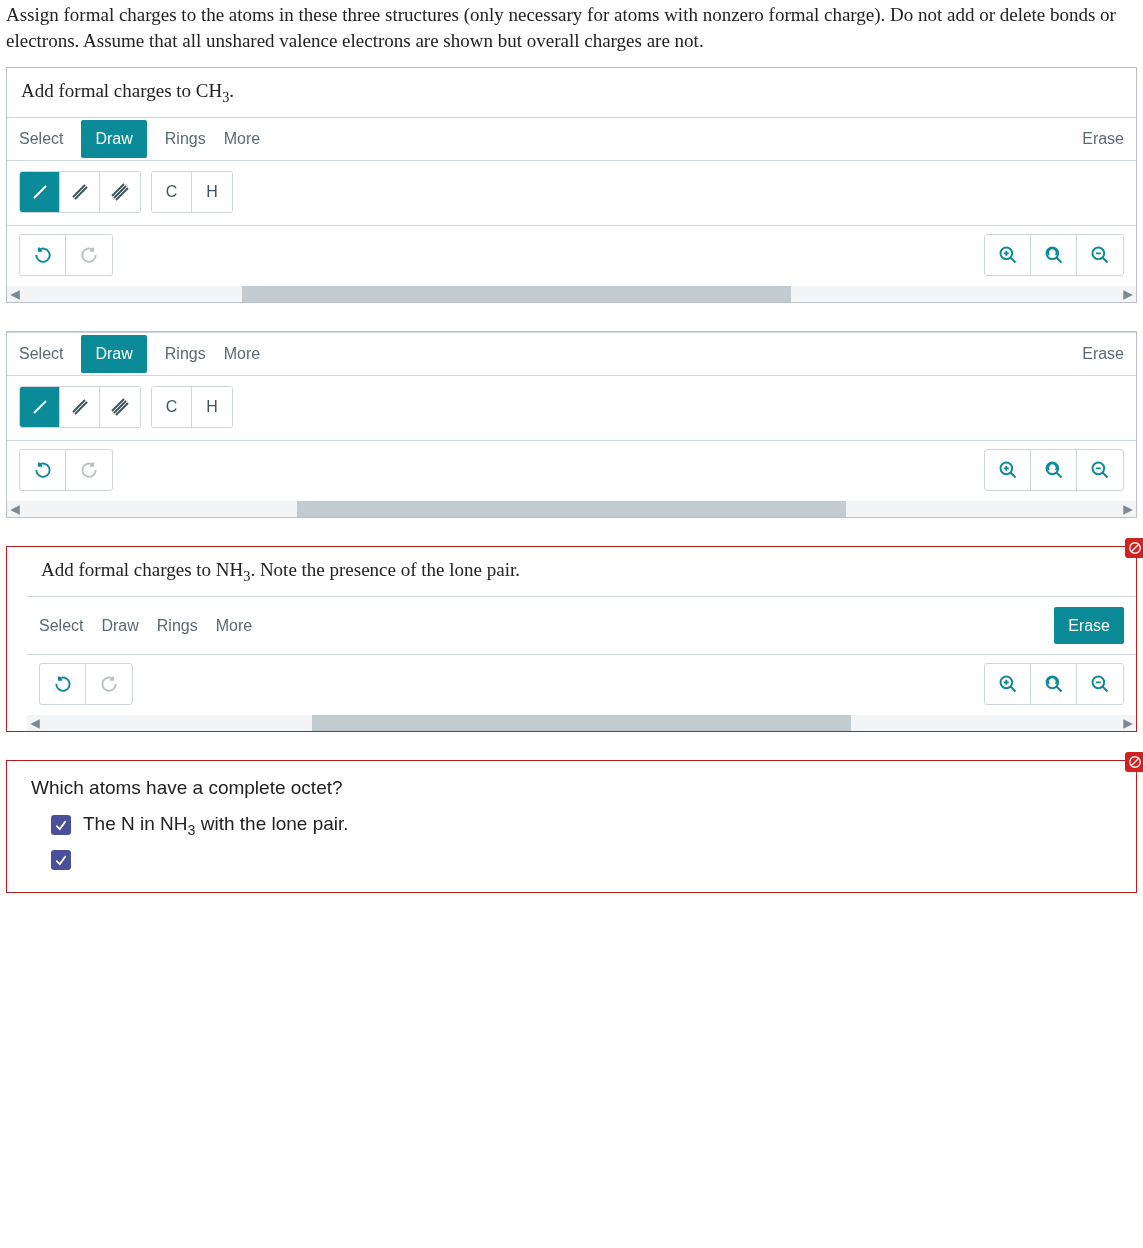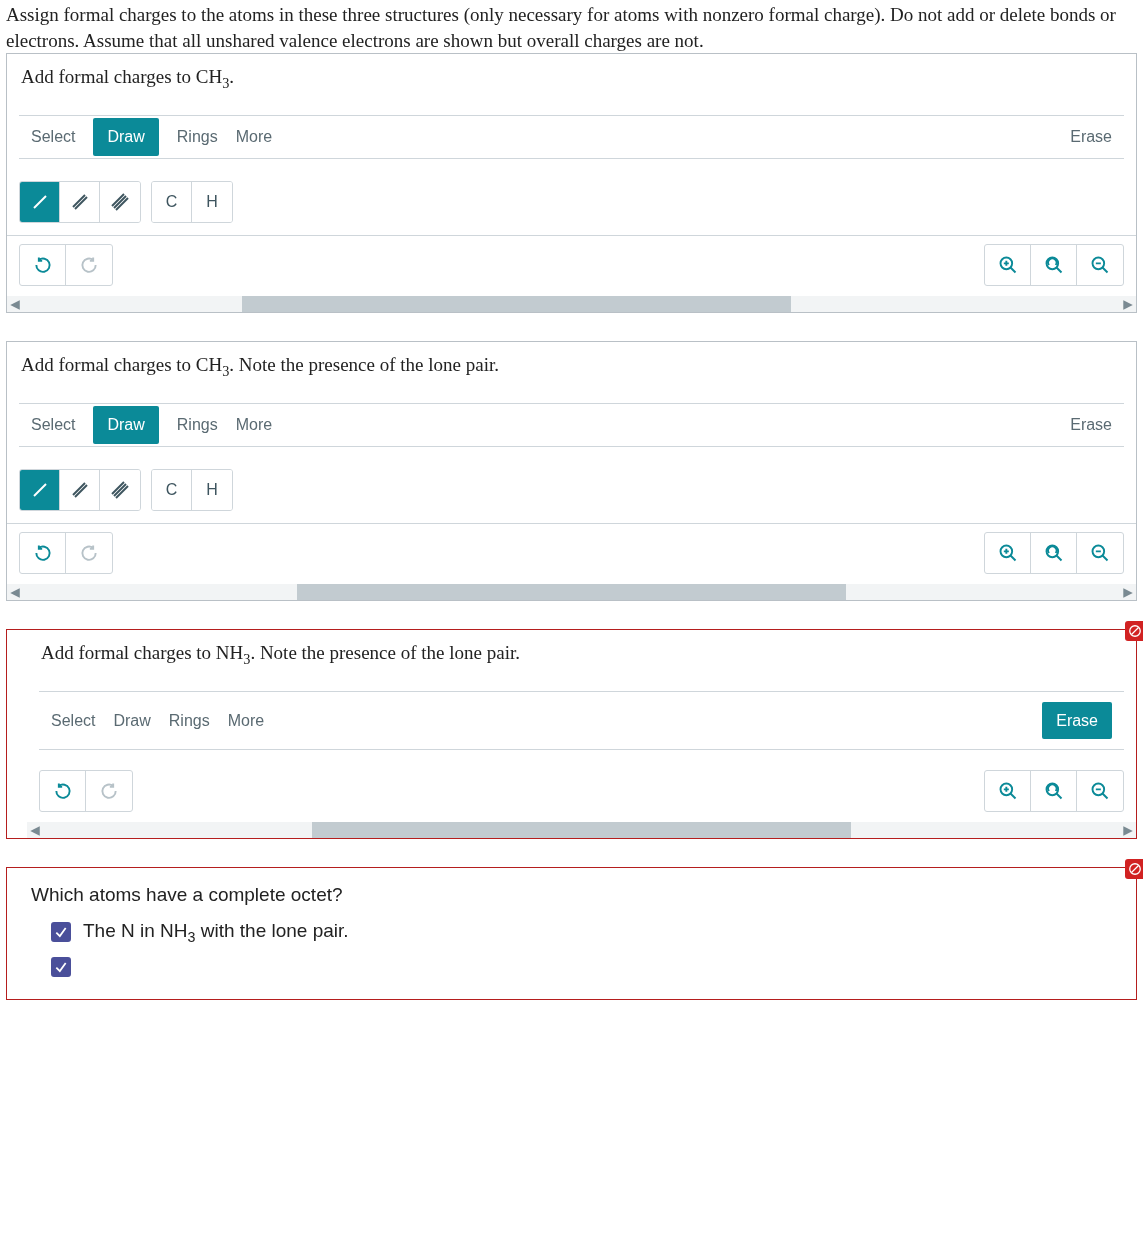--- a/index.html
+++ b/index.html
@@ -5,21 +5,21 @@
   * { box-sizing: border-box; }
   body {
     margin: 0;
     padding: 2px 6px 6px 6px;
     font-family: Georgia, "Times New Roman", serif;
     font-size: 19px;
     color: #222;
     background: #fff;
     line-height: 1.35;
   }
-  .intro { margin-bottom: 0; }
+  .intro { margin-bottom: 14px; }
   .grid {
     display: grid;
     grid-template-columns: 1fr;
     gap: 28px;
   }
   .panel {
     border: 1px solid #b9c0c6;
     background: #fff;
     display: flex;
     flex-direction: column;
@@ -38,21 +38,21 @@
     top: -9px; right: -9px;
     width: 20px; height: 20px;
     background: #d12222;
     border-radius: 3px;
     display: flex; align-items: center; justify-content: center;
   }
   .error-badge svg { width: 14px; height: 14px; }
   .toolbar {
     border: 1px solid #cfd6db;
     border-left: none; border-right: none;
-    margin: 12px;
+    margin: 0;
     padding: 10px 12px;
     display: flex;
     align-items: center;
     justify-content: space-between;
     font-family: Arial, Helvetica, sans-serif;
     font-size: 16px;
     color: #5a6a72;
   }
   .toolbar-left { display: flex; align-items: center; gap: 18px; }
   .tb-txt { color: #5a6a72; cursor: pointer; }
@@ -247,23 +247,20 @@
   <div class="scrollbar-hz">
     <div class="sb-arrow">◂</div>
     <div class="sb-track">
           <div class="sb-thumb" style="left:20%;width:50%"></div>
         </div>
     <div class="sb-arrow">▸</div>
   </div>
 </div>
 
 <div class="panel">
-  <div class="panel-header">
-    <span>Add formal charges to CH</span><sub>3</sub><span>. Note the presence of the lone pair.</span>
-  </div>
   <div class="toolbar">
     <div class="toolbar-left">
       <span class="tb-txt">Select</span>
       <span class="tb-txt active">Draw</span>
       <span class="tb-txt">Rings</span>
       <span class="tb-txt">More</span>
     </div>
     <span class="erase-txt">Erase</span>
   </div>
   <div class="sub-toolbar">

